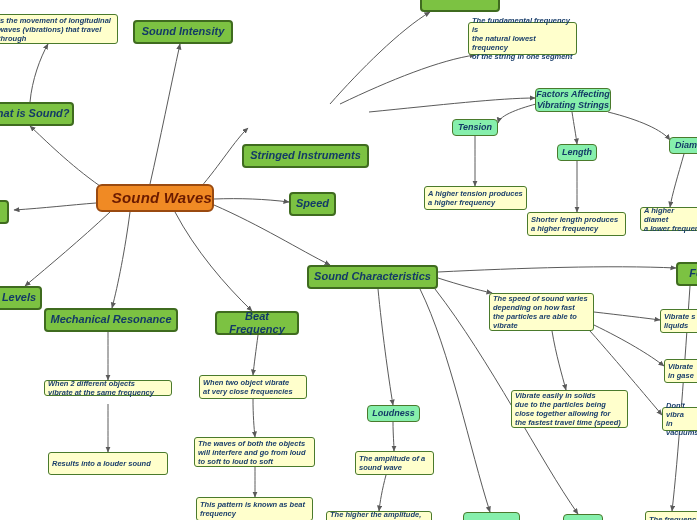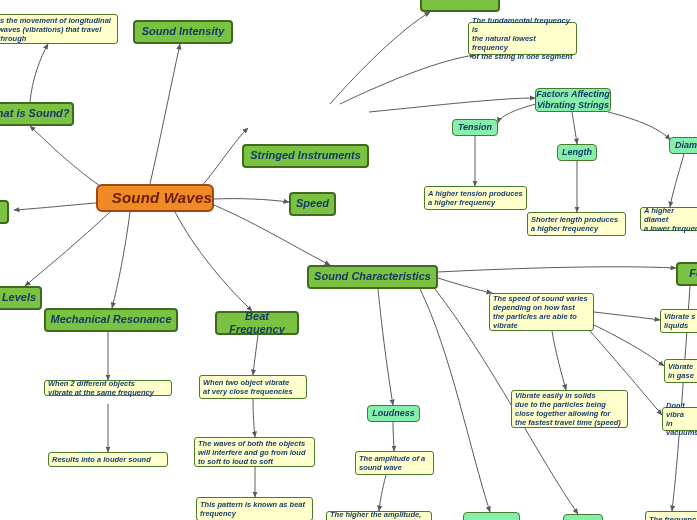--- a/index.html
+++ b/index.html
@@ -163,21 +163,21 @@
       <div class="node leaf" style="left: 664px; top: 359px; width: 40px; height: 24px;"><span class="txt">Vibrate
 in gase</span></div>
       <div class="node leaf" style="left: 662px; top: 407px; width: 46px; height: 24px;"><span class="txt">Don't vibra
 in vacuums</span></div>
       <div class="node leaf" style="left: 511px; top: 390px; width: 117px; height: 38px;"><span class="txt">Vibrate easily in solids
 due to the particles being
 close together allowing for
 the fastest travel time (speed)</span></div>
       <div class="node leaf" style="left: 44px; top: 380px; width: 128px; height: 16px;"><span class="txt">When 2 different objects
 vibrate at the same frequency</span></div>
-      <div class="node leaf" style="left: 48px; top: 452px; width: 120px; height: 15px;"><span class="txt">Results into a louder sound</span></div>
+      <div class="node leaf" style="left: 48px; top: 452px; width: 120px; height: 23px;"><span class="txt">Results into a louder sound</span></div>
       <div class="node leaf" style="left: 199px; top: 375px; width: 108px; height: 24px;"><span class="txt">When two object vibrate
 at very close frequencies</span></div>
       <div class="node leaf" style="left: 194px; top: 437px; width: 121px; height: 30px;"><span class="txt">The waves of both the objects
 will interfere and go from loud
 to soft to loud to soft</span></div>
       <div class="node leaf" style="left: 196px; top: 497px; width: 117px; height: 24px;"><span class="txt">This pattern is known as beat
 frequency</span></div>
       <div class="node sub" style="left: 367px; top: 405px; width: 53px; height: 17px;"><span class="txt">Loudness</span></div>
       <div class="node leaf" style="left: 355px; top: 451px; width: 79px; height: 24px;"><span class="txt">The amplitude of a
 sound wave</span></div>

